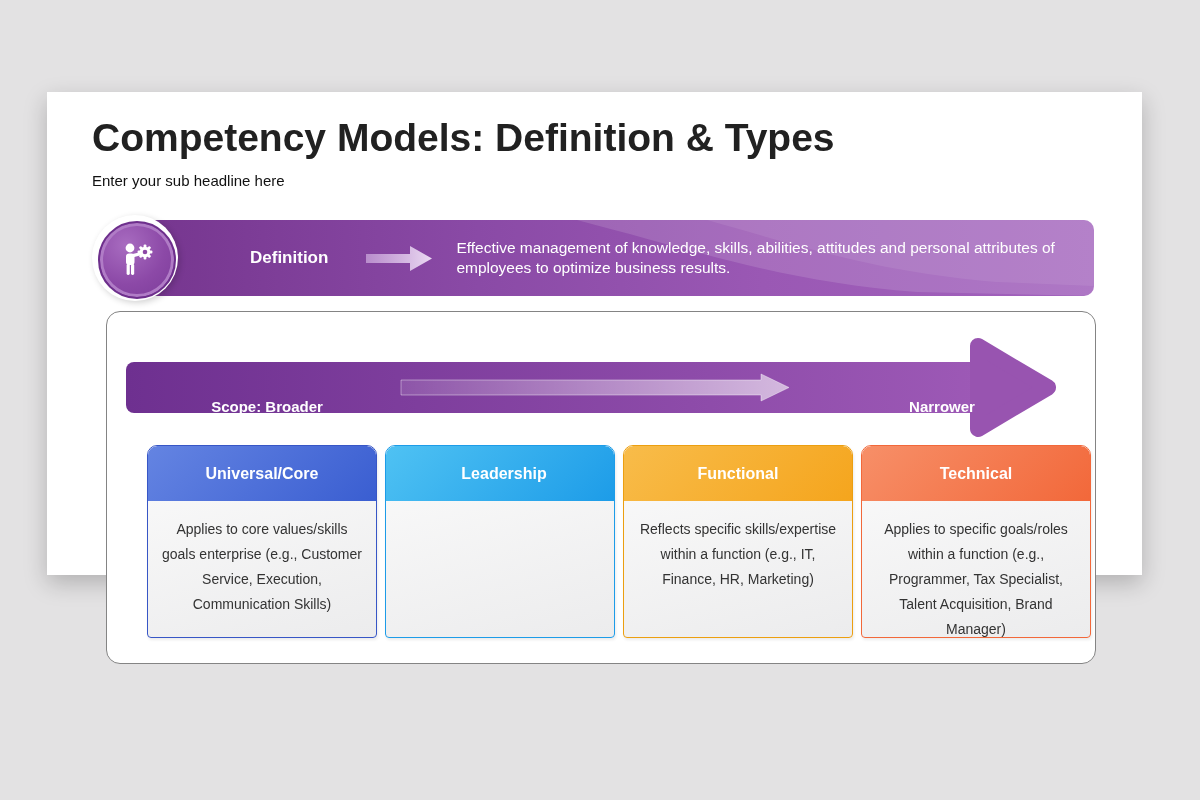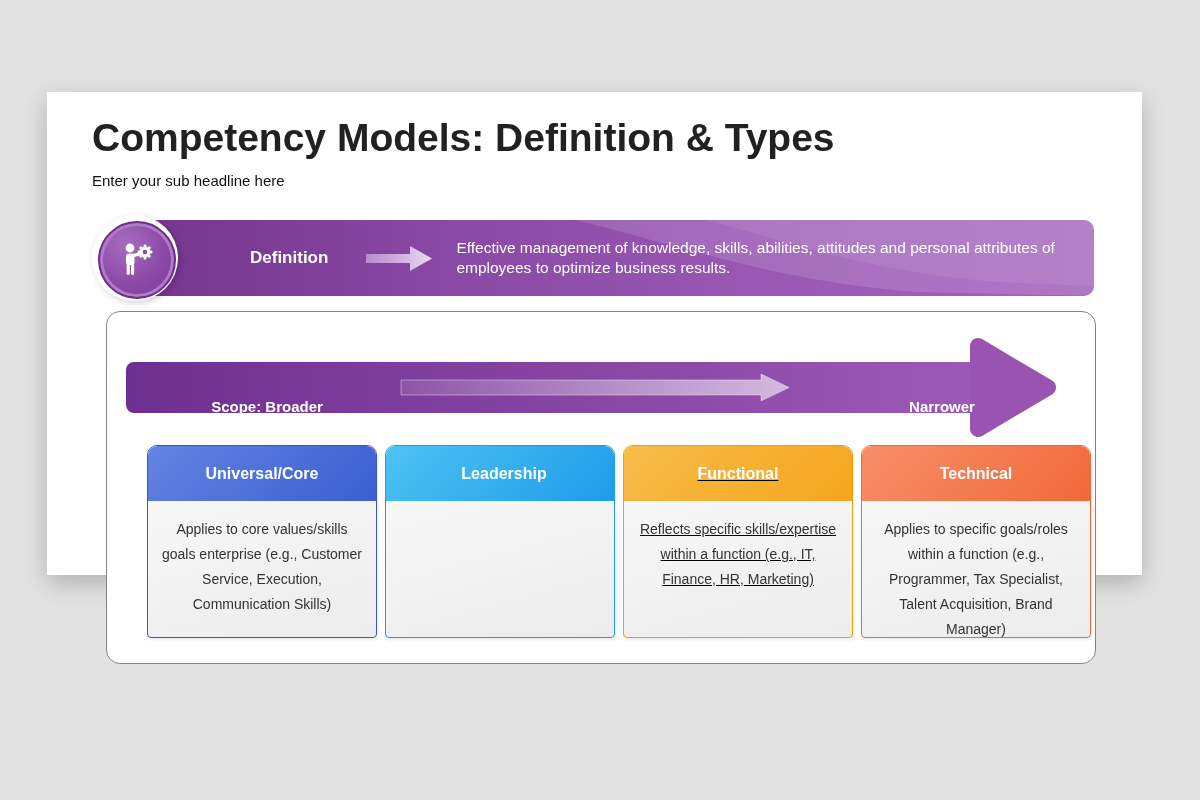--- a/index.html
+++ b/index.html
@@ -169,21 +169,21 @@
       <div class="card-header" style="background: linear-gradient(135deg, rgb(100, 132, 226) 0%, rgb(58, 94, 209) 100%);">
         <span class="card-title">Universal/Core</span>
       </div>
       <div class="card-body">Applies to core values/skills goals enterprise (e.g., Customer Service, Execution, Communication Skills)</div>
     </div>
     <div class="card" style="border-color: rgb(29, 156, 232);">
       <div class="card-header" style="background: linear-gradient(135deg, rgb(79, 194, 243) 0%, rgb(29, 156, 232) 100%); padding-left: 8px;">
         <span class="card-title">Leadership</span>
       </div>
     </div>
-    <div class="card" style="border-color: rgb(236, 159, 16); text-decoration: underline;">
+    <div class="card" style="border-color: rgb(236, 159, 16);">
       <div class="card-header" style="background: linear-gradient(135deg, rgb(248, 188, 74) 0%, rgb(245, 165, 29) 100%);">
         <span class="card-title">Functional</span>
       </div>
       <div class="card-body">Reflects specific skills/expertise within a function (e.g., IT, Finance, HR, Marketing)</div>
     </div>
     <div class="card" style="border-color: rgb(242, 104, 58);">
       <div class="card-header" style="background: linear-gradient(135deg, rgb(247, 143, 104) 0%, rgb(242, 104, 58) 100%);">
         <span class="card-title">Technical</span>
       </div>
       <div class="card-body">Applies to specific goals/roles within a function (e.g., Programmer, Tax Specialist, Talent Acquisition, Brand Manager)</div>

